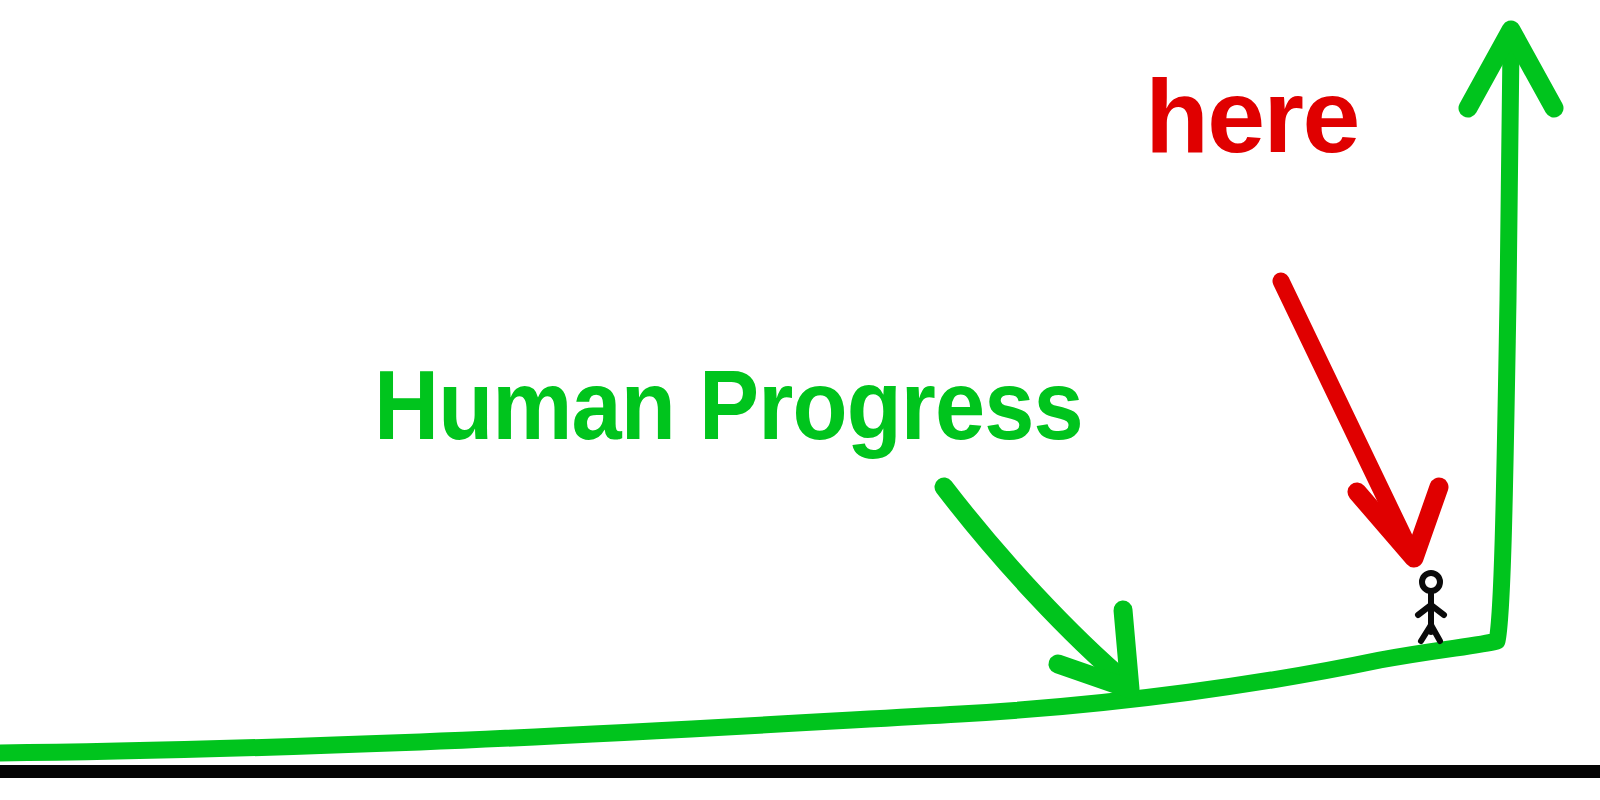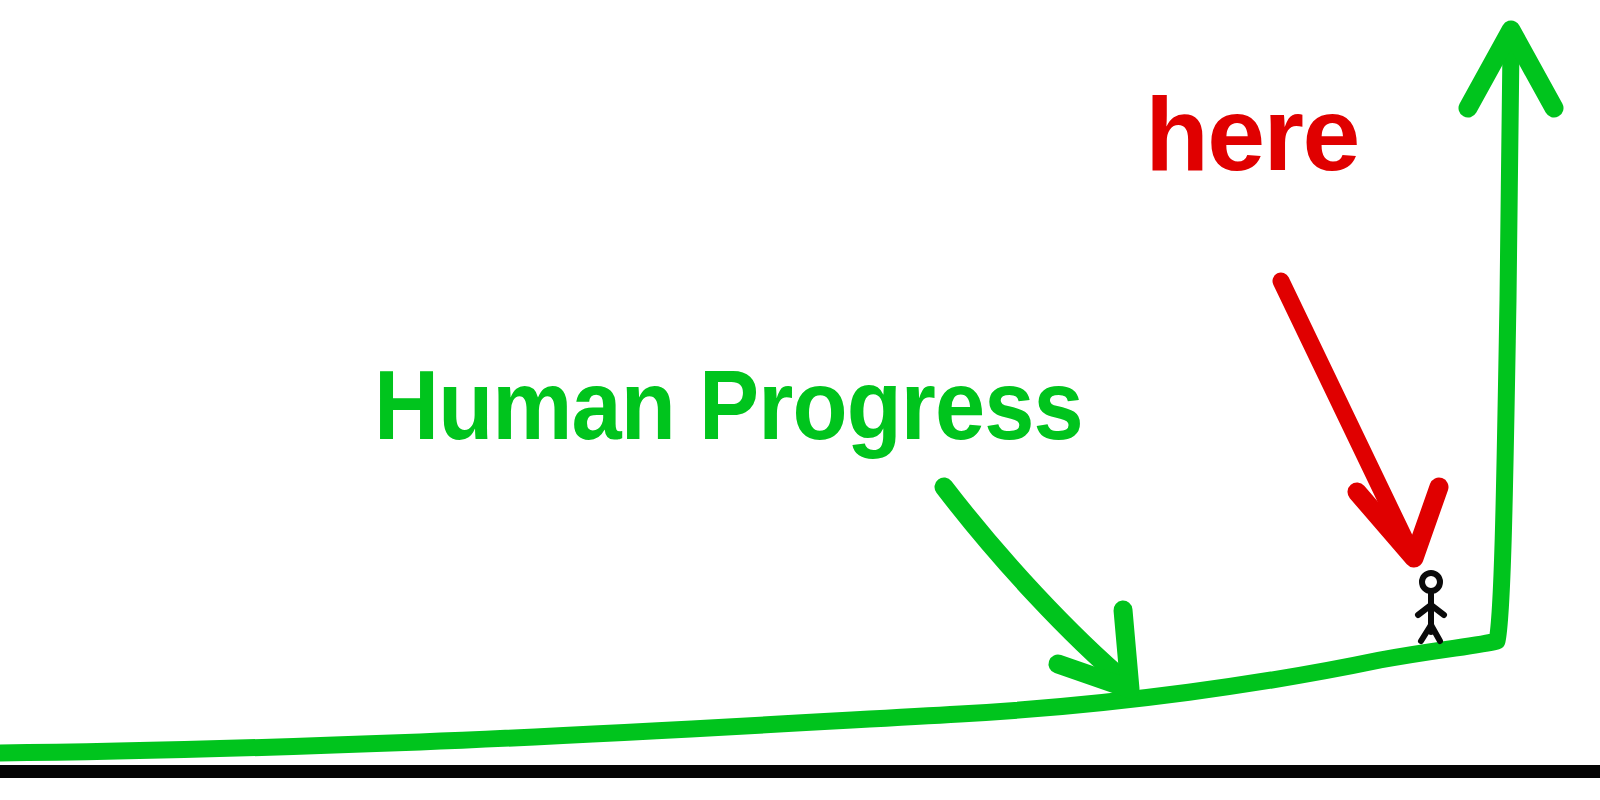--- a/index.html
+++ b/index.html
@@ -43,21 +43,21 @@
   #label-you-are-here {
     left: 1068px;
     top: 62px;
     font-size: 104px;
     letter-spacing: -1.5px;
     text-align: center;
     width: 368px;
   }
   #label-you-are-here .line2 {
     display: block;
-    margin-top: 20px;
+    margin-top: 2px;
   }
 </style>
 </head>
 <body>
 
 <div id="canvas-wrap">
 
   <svg id="figure-svg" viewBox="0 0 1600 800">
 
     <rect x="0" y="765" width="1600" height="13" fill="#050505"></rect>

